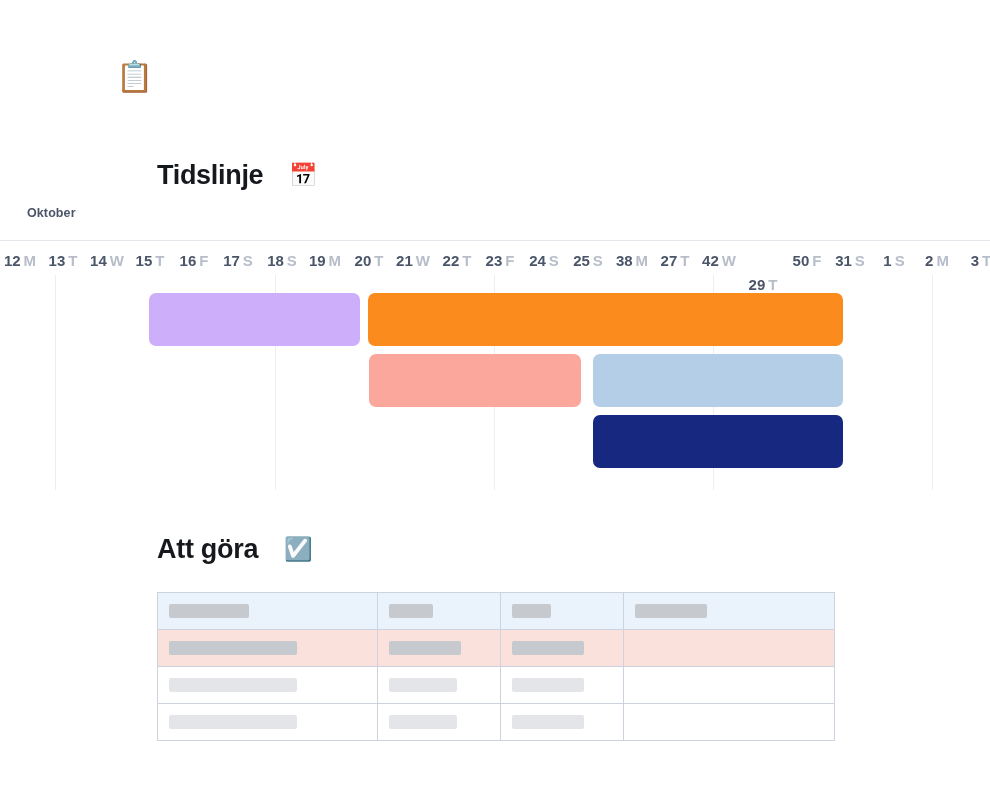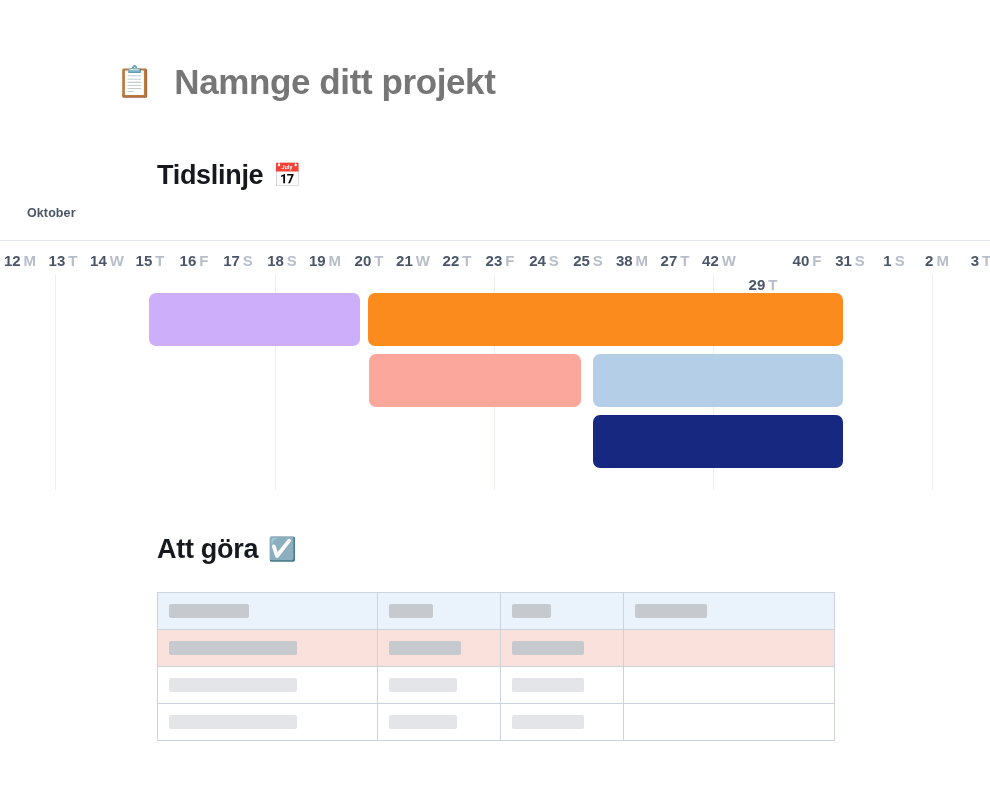--- a/index.html
+++ b/index.html
@@ -42,21 +42,21 @@
     color: #767676;
     letter-spacing: -0.4px;
     margin-left: 9px;
   }
 
   
   .section-heading {
     position: absolute;
     display: flex;
     align-items: center;
-    gap: 10px;
+    gap: 26px;
     white-space: nowrap;
   }
   .section-heading .heading-text {
     font-size: 27px;
     font-weight: bold;
     color: #15181d;
     letter-spacing: -0.3px;
   }
   .section-heading .heading-emoji {
     font-size: 23px;
@@ -166,21 +166,20 @@
     border-radius: 2px;
   }
   .sk-dark  { background: #c6cacf; }
   .sk-light { background: #e3e5e9; }
 </style>
 </head>
 <body>
 
 <div class="page-title">
   <span class="title-emoji">📋</span>
-  <span class="title-placeholder">Namnge ditt projekt</span>
 </div>
 
 <div class="section-heading" id="timeline-heading">
   <span class="heading-text">Tidslinje</span>
   <span class="heading-emoji">📅</span>
 </div>
 
 <div class="timeline">
   <div class="timeline-month">Oktober</div>
   <div class="timeline-rule"></div>
@@ -196,21 +195,21 @@
       <div class="day-tick" style="left: 369px;"><span class="dnum">20</span><span class="dlet">T</span></div>
       <div class="day-tick" style="left: 413px;"><span class="dnum">21</span><span class="dlet">W</span></div>
       <div class="day-tick" style="left: 457px;"><span class="dnum">22</span><span class="dlet">T</span></div>
       <div class="day-tick" style="left: 500px;"><span class="dnum">23</span><span class="dlet">F</span></div>
       <div class="day-tick" style="left: 544px;"><span class="dnum">24</span><span class="dlet">S</span></div>
       <div class="day-tick" style="left: 588px;"><span class="dnum">25</span><span class="dlet">S</span></div>
       <div class="day-tick" style="left: 632px;"><span class="dnum">38</span><span class="dlet">M</span></div>
       <div class="day-tick" style="left: 675px;"><span class="dnum">27</span><span class="dlet">T</span></div>
       <div class="day-tick" style="left: 719px;"><span class="dnum">42</span><span class="dlet">W</span></div>
       <div class="day-tick" style="left: 763px; margin-top: 24px;"><span class="dnum">29</span><span class="dlet">T</span></div>
-      <div class="day-tick" style="left: 807px;"><span class="dnum">40</span><span class="dlet">F</span></div>
+      <div class="day-tick" style="left: 807px;"><span class="dnum">50</span><span class="dlet">F</span></div>
       <div class="day-tick" style="left: 850px;"><span class="dnum">31</span><span class="dlet">S</span></div>
       <div class="day-tick" style="left: 894px;"><span class="dnum">1</span><span class="dlet">S</span></div>
       <div class="day-tick" style="left: 937px;"><span class="dnum">2</span><span class="dlet">M</span></div>
       <div class="day-tick" style="left: 981px;"><span class="dnum">3</span><span class="dlet">T</span></div>
     </div>
   <div class="timeline-grid" id="timeline-grid">
       <div class="gridline" style="left: 55px;"></div>
       <div class="gridline" style="left: 275px;"></div>
       <div class="gridline" style="left: 494px;"></div>
       <div class="gridline" style="left: 713px;"></div>

